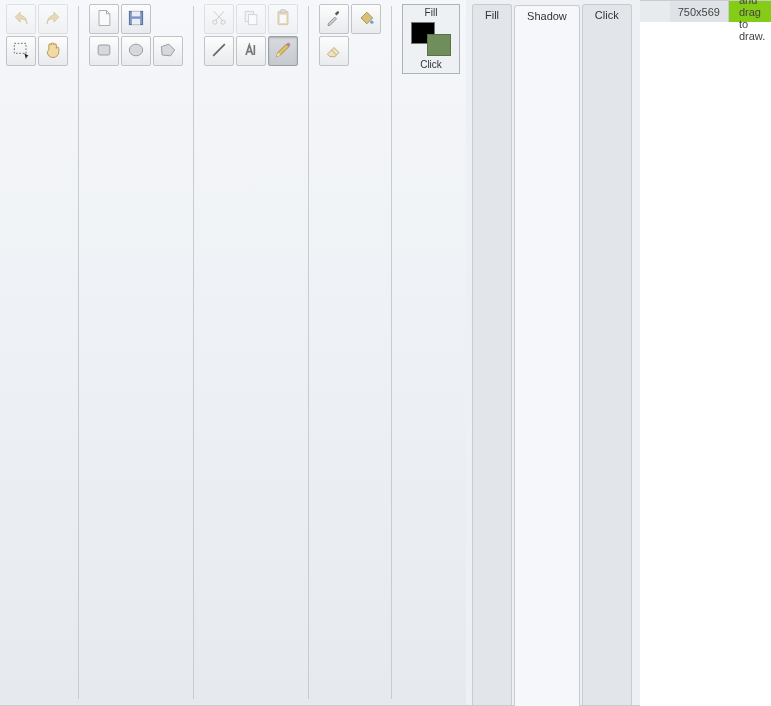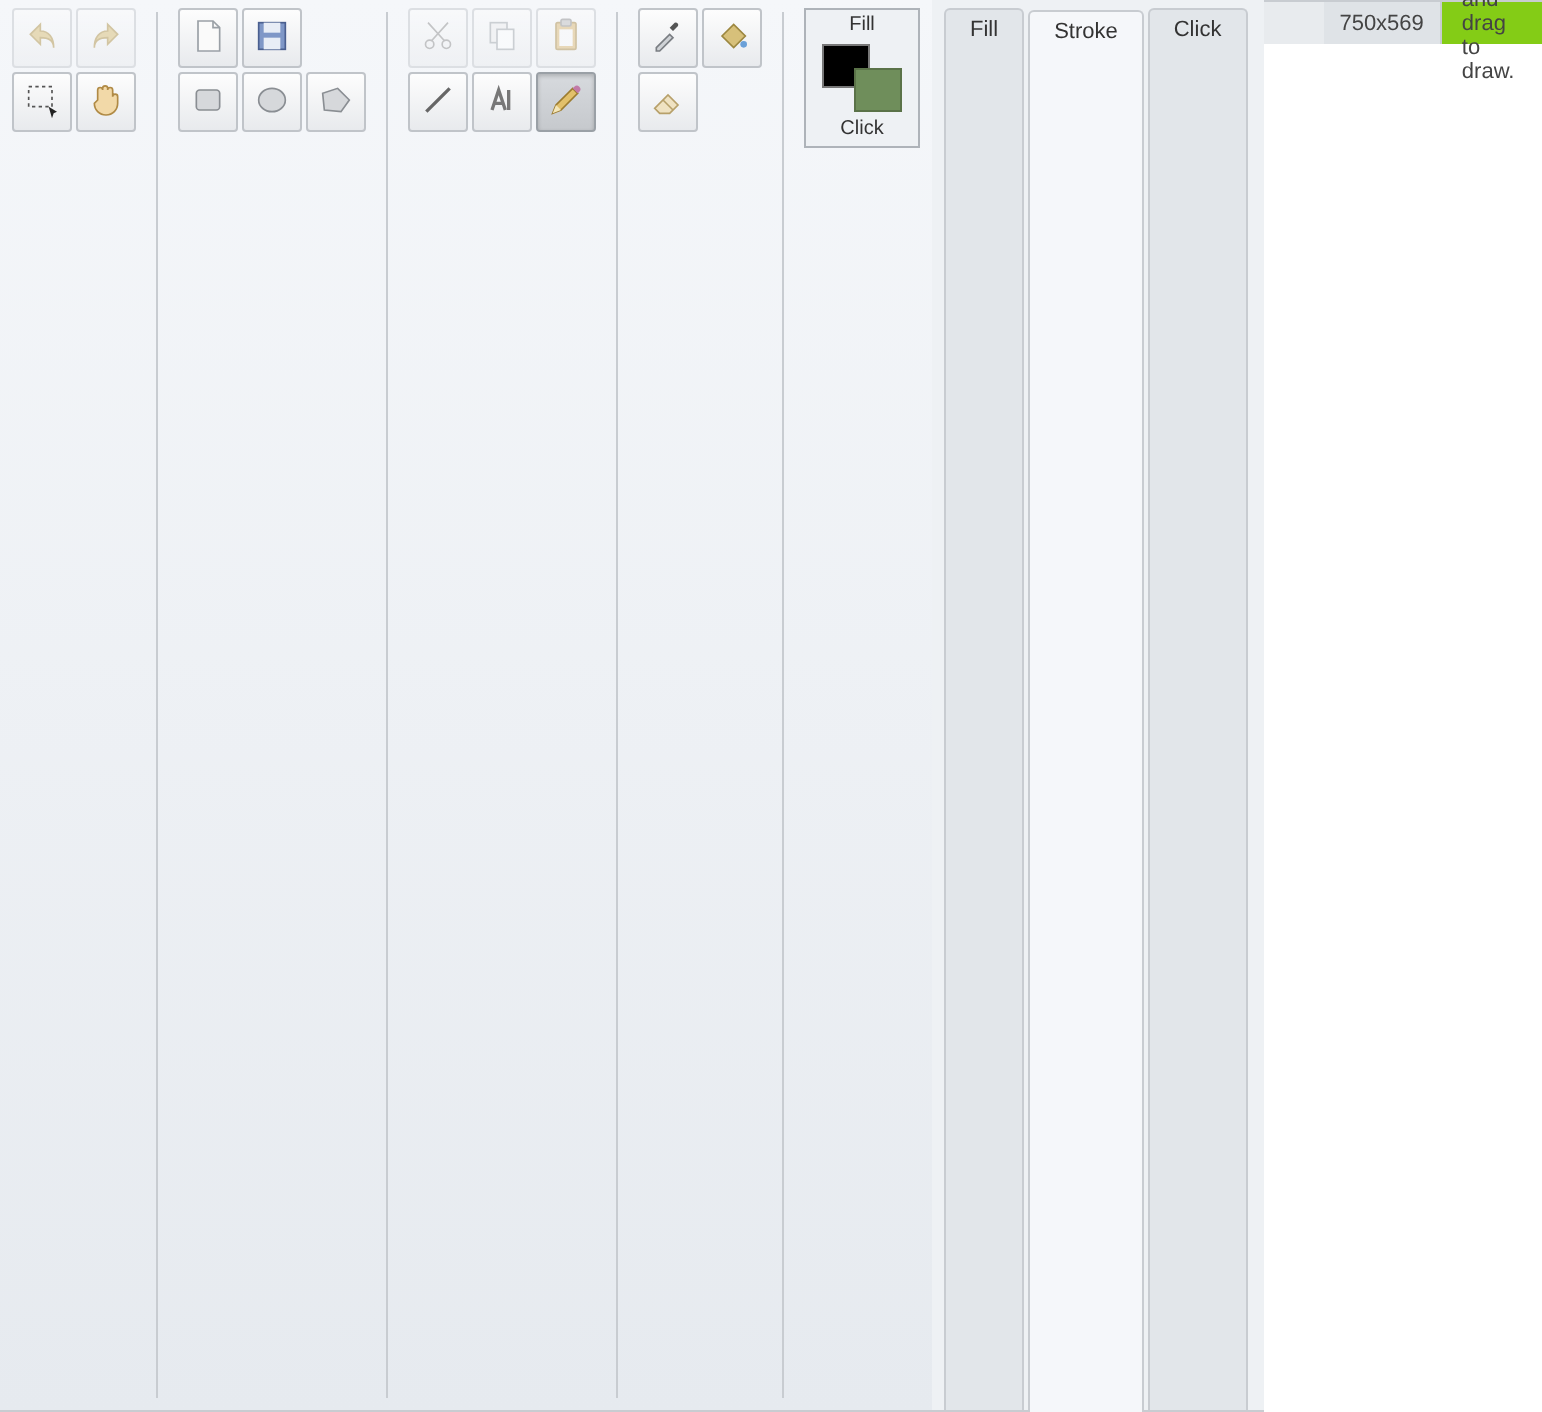--- a/index.html
+++ b/index.html
@@ -336,21 +336,21 @@
       <div class="swatch-wrap">
         <div class="swatch-fill"></div>
         <div class="swatch-stroke"></div>
       </div>
       <div class="swatch-label">Click</div>
     </div>
   </div>
 
   <div class="tabs">
     <div class="tab"><span>Fill</span></div>
-    <div class="tab active"><span>Stroke</span></div>
+    <div class="tab active"><span>Shadow</span></div>
     <div class="tab"><span>Click</span></div>
   </div>
   <div class="tabcontent"></div>
 
   <div class="canvas-wrap">
     <div class="canvas">
       <svg viewBox="0 0 750 569">
 
         <path d="M105 180 C 75 170, 55 160, 65 150 C 75 138, 180 140, 260 145 C 300 147, 330 158, 340 172 C 400 170, 480 148, 555 150 C 615 152, 660 165, 648 182 C 636 200, 560 200, 500 198 C 475 197, 450 188, 440 180 C 415 192, 360 200, 300 197 C 250 195, 200 200, 160 197 C 120 195, 110 190, 105 180 Z" fill="none" stroke="#8b53d9" stroke-width="2"></path>
         <path d="M265 205 C 240 210, 215 225, 225 240 C 235 255, 320 258, 400 255 C 470 253, 560 252, 605 245 C 640 239, 680 218, 695 212" fill="none" stroke="#8b53d9" stroke-width="2"></path>

